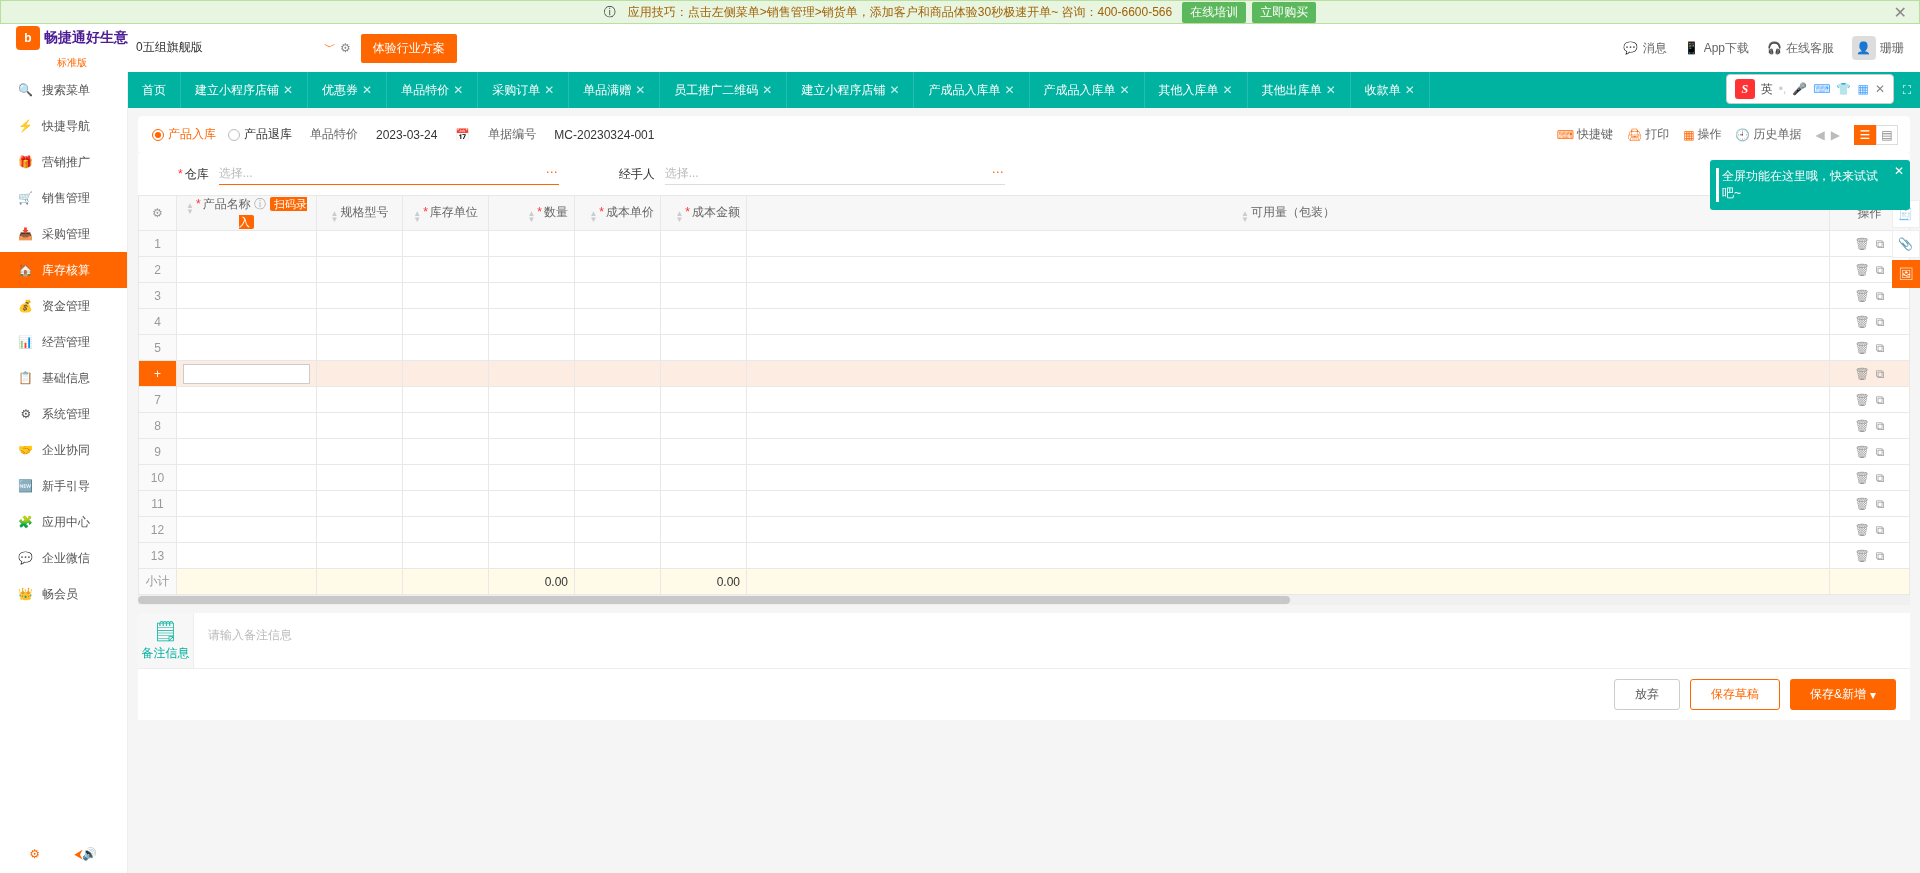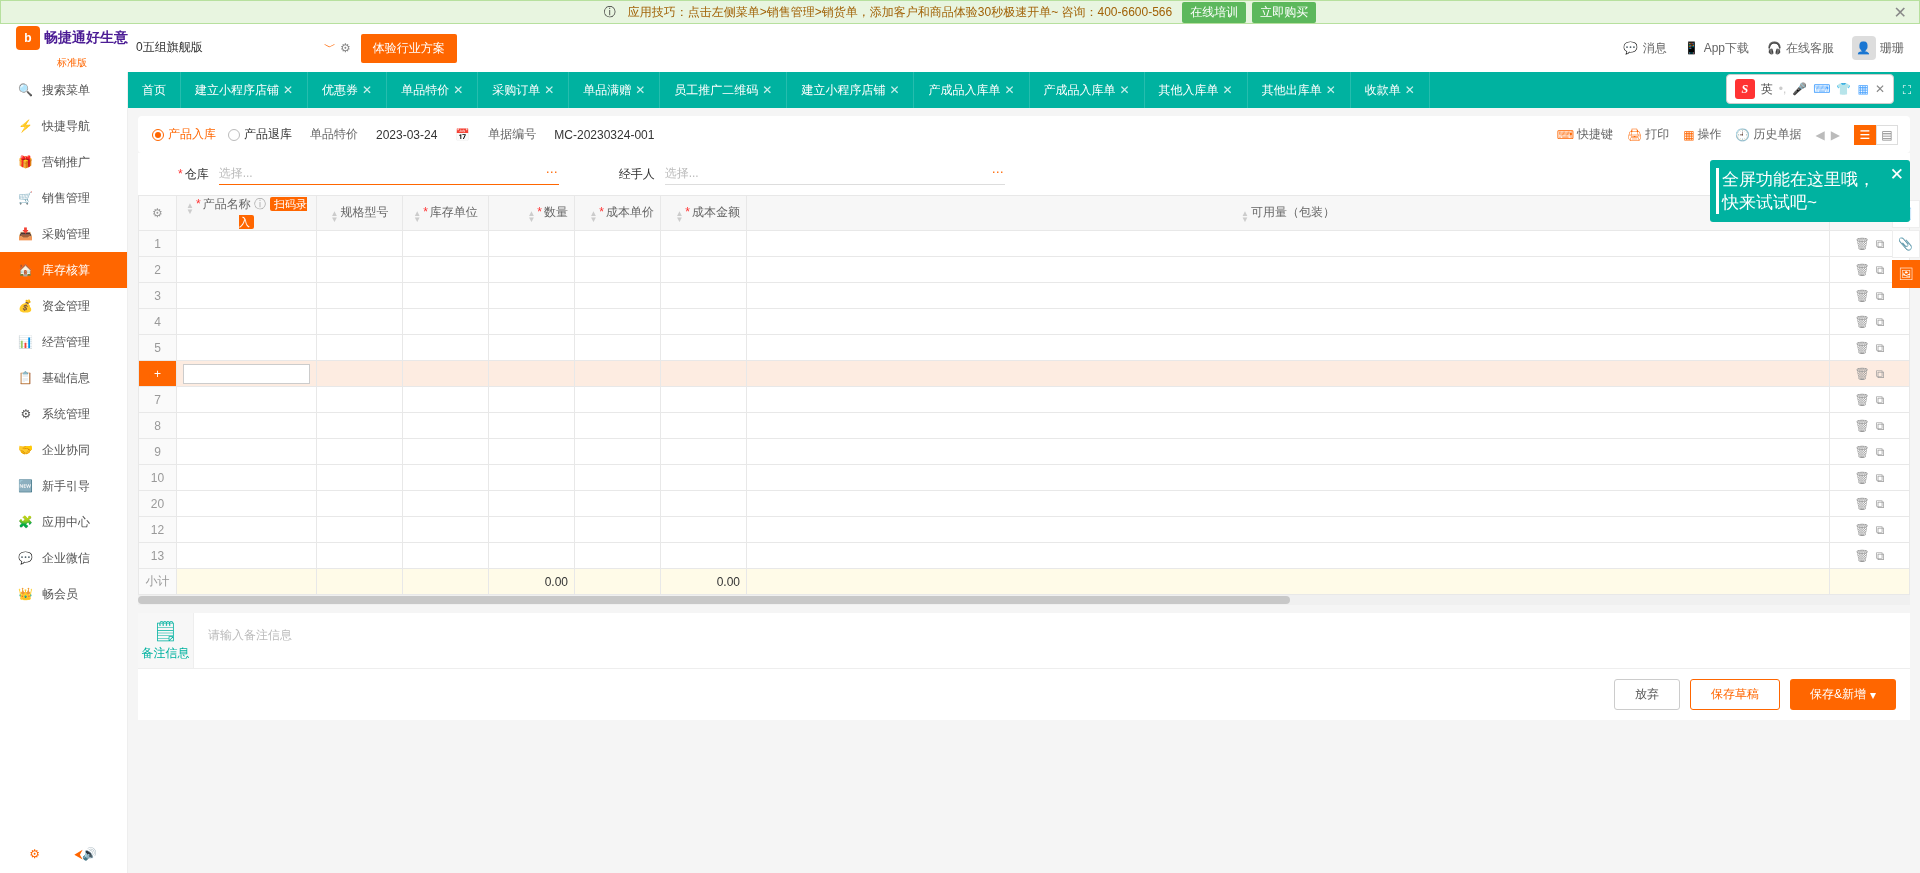--- a/index.html
+++ b/index.html
@@ -59,21 +59,21 @@
 .date-ic { color: #f60; }
 .toolbar-right { position: absolute; right: 12px; display: flex; align-items: center; gap: 14px; color: #666; }
 .toolbar-right .titem { display: flex; align-items: center; gap: 3px; cursor: pointer; }
 .orange-ic { color: #f60; }
 .nav-arrows { display: flex; gap: 6px; color: #bbb; }
 .view-toggle { display: flex; }
 .view-toggle .v { width: 22px; height: 20px; border: 1px solid #ddd; display: flex; align-items: center; justify-content: center; color: #888; }
 .view-toggle .v.active { background: #f60; color: #fff; border-color: #f60; }
 
 
-.tooltip { position: absolute; right: 0; top: 44px; background: #00b2a0; color: #fff; padding: 8px 28px 8px 12px; font-size: 17px; border-radius: 3px; z-index: 5; max-width: 200px; }
+.tooltip { position: absolute; right: 0; top: 44px; background: #00b2a0; color: #fff; padding: 8px 28px 8px 12px; font-size: 12px; border-radius: 3px; z-index: 5; max-width: 200px; }
 .tooltip .bar { position: absolute; left: 6px; top: 8px; bottom: 8px; width: 3px; background: #fff; }
 .tooltip .tx { position: absolute; right: 6px; top: 4px; cursor: pointer; }
 
 
 .selector-row { background: #fff; margin: 0 10px; padding: 10px 40px; display: flex; gap: 60px; }
 .sel-field { display: flex; align-items: center; gap: 10px; }
 .req { color: #f33; margin-right: 2px; }
 .sel-input { width: 340px; border: none; border-bottom: 1px solid #f60; color: #bbb; padding: 2px 0; display: flex; justify-content: space-between; }
 .sel-input2 { width: 340px; border: none; border-bottom: 1px solid #ddd; color: #bbb; padding: 2px 0; display: flex; justify-content: space-between; }
 .dots { color: #f60; letter-spacing: 1px; }
@@ -509,21 +509,21 @@
               <td></td>
               <td></td>
               <td></td>
               <td></td>
               <td></td>
               <td></td>
               <td></td>
               <td class="col-op"><span class="op-ic">🗑</span><span class="op-ic">⧉</span></td>
             </tr>
             <tr>
-              <td class="col-idx">20</td>
+              <td class="col-idx">11</td>
               <td></td>
               <td></td>
               <td></td>
               <td></td>
               <td></td>
               <td></td>
               <td></td>
               <td class="col-op"><span class="op-ic">🗑</span><span class="op-ic">⧉</span></td>
             </tr>
             <tr>

